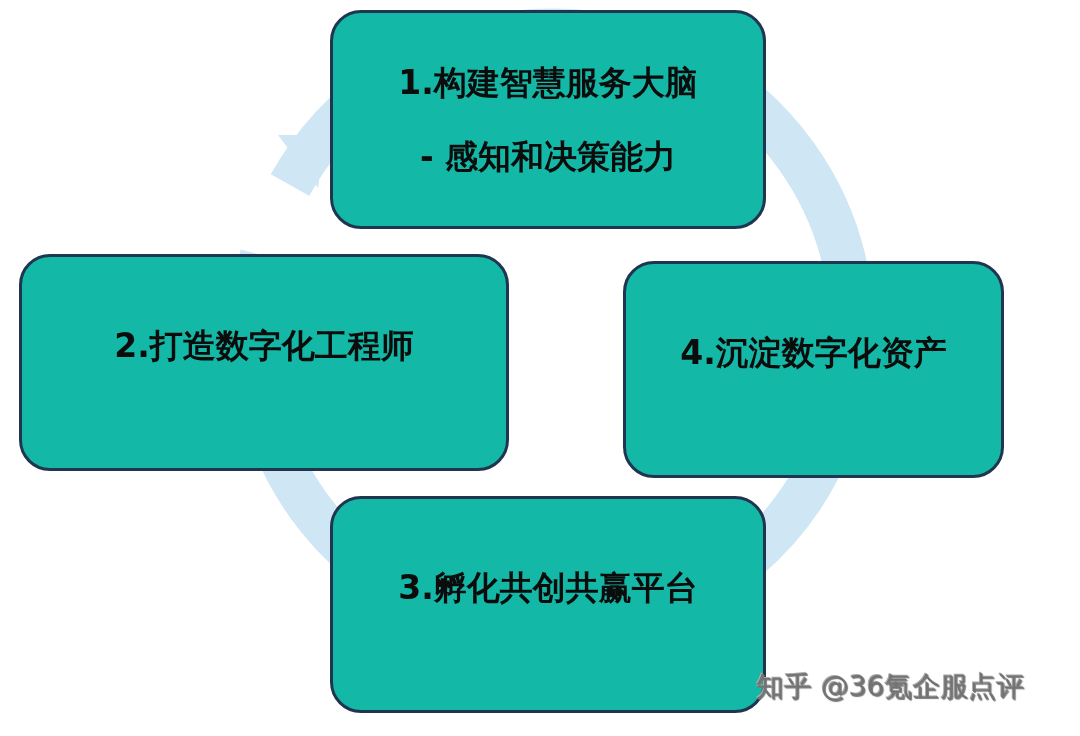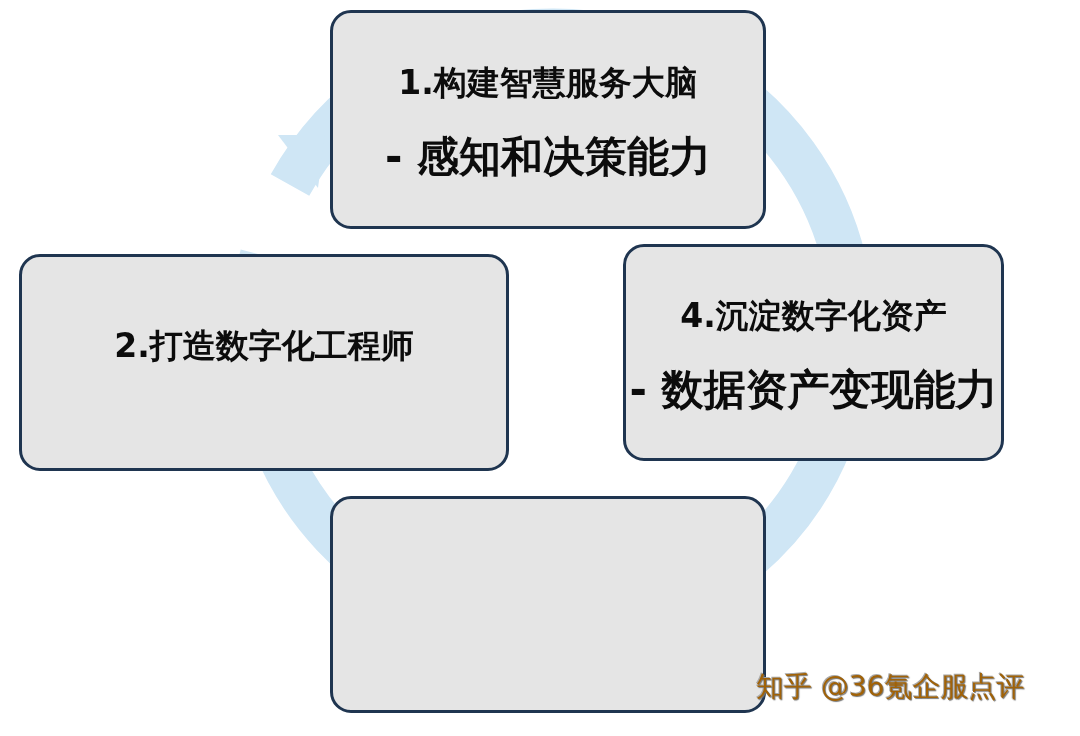--- a/index.html
+++ b/index.html
@@ -4,37 +4,37 @@
 <style>
   html, body { margin: 0; padding: 0; }
   body {
     width: 1080px; height: 736px; position: relative; overflow: hidden;
     background: #ffffff;
     font-family: "DejaVu Sans", "Liberation Sans", sans-serif;
   }
   .ring { position: absolute; left: 0; top: 0; width: 1080px; height: 736px; }
   .box {
     position: absolute;
-    background: #e5e5e5;
+    background: #14b8a6;
     border: 3px solid #1f3550;
-    border-radius: 21px;
+    border-radius: 31px;
     box-sizing: border-box;
     display: flex; flex-direction: column; align-items: center; justify-content: center;
     color: #0c0c0c;
     font-weight: bold;
   }
   .box .title { font-size: 33px; line-height: 40px; margin-bottom: 34px; white-space: nowrap; }
-  .box .sub { font-size: 42px; line-height: 40px; white-space: nowrap; }
+  .box .sub { font-size: 33px; line-height: 40px; white-space: nowrap; }
   #box1 { left: 330px; top: 10px; width: 436px; height: 219px; }
   #box2 { left: 19px; top: 254px; width: 490px; height: 217px; }
-  #box4 { left: 623px; top: 244px; width: 381px; height: 217px; }
+  #box4 { left: 623px; top: 261px; width: 381px; height: 217px; }
   #box3 { left: 330px; top: 496px; width: 436px; height: 217px; }
   .watermark {
     position: absolute; left: 756px; top: 668px;
-    font-size: 28px; color: #a16207;
+    font-size: 28px; color: #737373;
     text-shadow: 1px 1px 1px #777, -1px -1px 0 #aaa;
     white-space: nowrap;
   }
 </style>
 </head>
 <body>
 
 <svg class="ring" viewBox="0 0 1080 736" xmlns="http://www.w3.org/2000/svg">
 
   <path d="M 262 255 A 300 300 0 1 0 290 185" fill="none" stroke="#cfe6f5" stroke-width="44"></path>
@@ -46,19 +46,19 @@
   <div class="title">1.构建智慧服务大脑</div>
   <div class="sub">- 感知和决策能力</div>
 </div>
 
 <div class="box" id="box2">
   <div class="title">2.打造数字化工程师</div>
 </div>
 
 <div class="box" id="box4">
   <div class="title">4.沉淀数字化资产</div>
-  <div class="sub">- 数据资产变现能力</div>
 </div>
 
 <div class="box" id="box3">
+  <div class="title">3.孵化共创共赢平台</div>
 </div>
 
 <div class="watermark">知乎 @36氪企服点评</div>
 
 </body></html>

